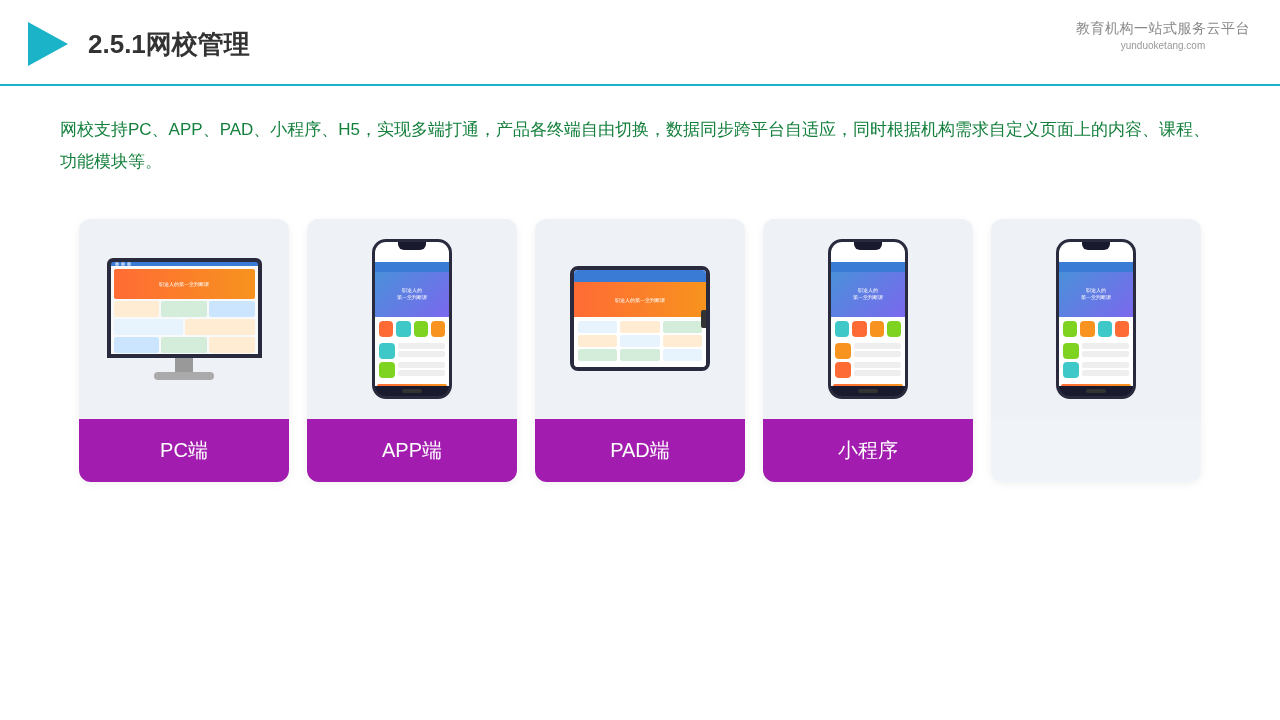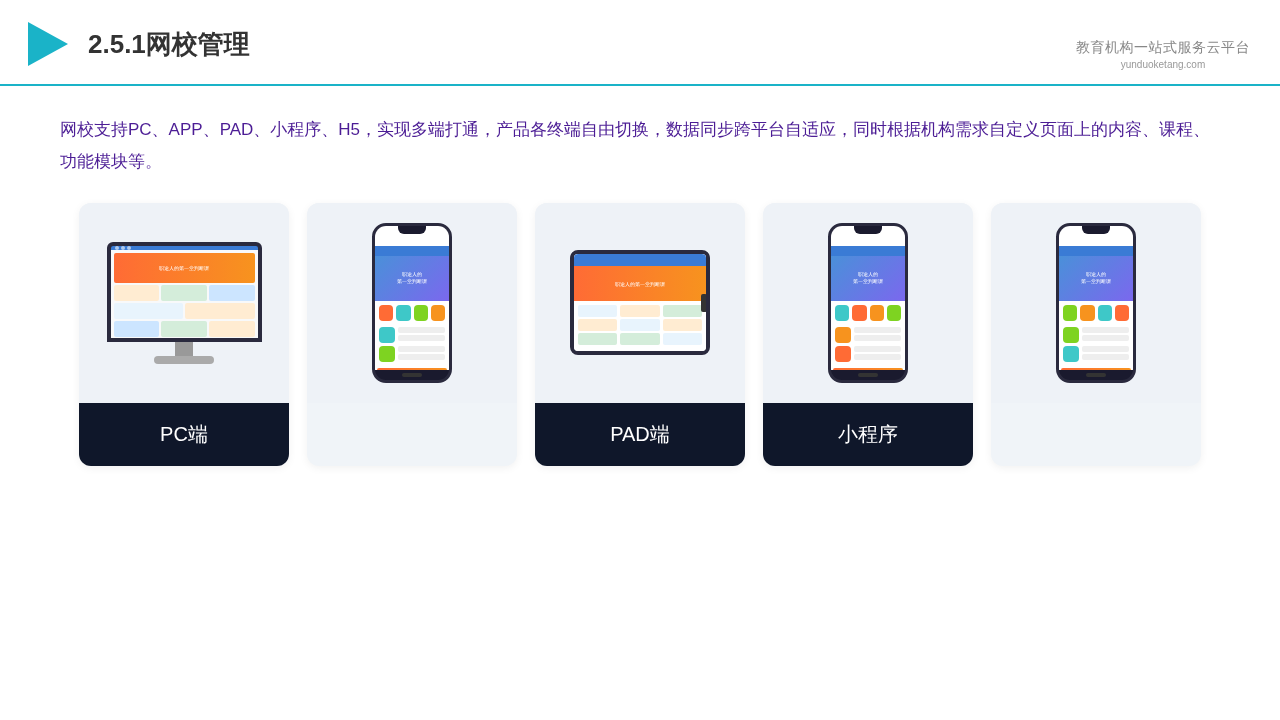--- a/index.html
+++ b/index.html
@@ -8,21 +8,21 @@
       height: 720px;
       background: #ffffff;
       font-family: 'Microsoft YaHei', 'PingFang SC', sans-serif;
       overflow: hidden;
       position: relative;
     }
 
     
     .header {
       display: flex;
-      align-items: flex-end;
+      align-items: flex-start;
       justify-content: space-between;
       padding: 18px 30px 14px 20px;
       border-bottom: 2px solid #1ab3c8;
     }
     .header-left {
       display: flex;
       align-items: center;
       gap: 16px;
     }
     .play-icon {
@@ -66,23 +66,23 @@
       color: #999;
       margin-top: 2px;
     }
 
     
     .content {
       padding: 28px 60px 20px 60px;
     }
     .description {
       font-size: 17px;
-      color: #4c1d95;
+      color: #15803d;
       line-height: 1.9;
-      margin-bottom: 24px;
+      margin-bottom: 40px;
     }
 
     
     .cards-grid {
       display: flex;
       gap: 18px;
       justify-content: center;
     }
     .card {
       background: #f0f4f8;
@@ -103,21 +103,21 @@
       padding: 16px 10px;
       background: #eef2f7;
     }
     .card-label {
       width: 100%;
       padding: 18px 4px;
       text-align: center;
       font-size: 20px;
       color: #fff;
       font-weight: 500;
-      background: #0f172a;
+      background: #a21caf;
     }
 
     
     
     .monitor {
       position: relative;
       display: flex;
       flex-direction: column;
       align-items: center;
     }
@@ -437,20 +437,21 @@
                     <div class="phone-line" style="margin-bottom:2px;"></div>
                     <div class="phone-line"></div>
                   </div>
               </div>
             </div>
             <div class="phone-bottom"></div>
           </div>
           <div class="phone-home"></div>
         </div>
       </div>
+      <div class="card-label">APP端</div>
     </div>
 
     <div class="card">
       <div class="card-image-area">
         <div class="tablet">
           <div class="tablet-screen">
             <div class="tablet-nav"></div>
             <div class="tablet-banner">
               <span class="tablet-banner-text">职途人的第一堂判断课</span>
             </div>

